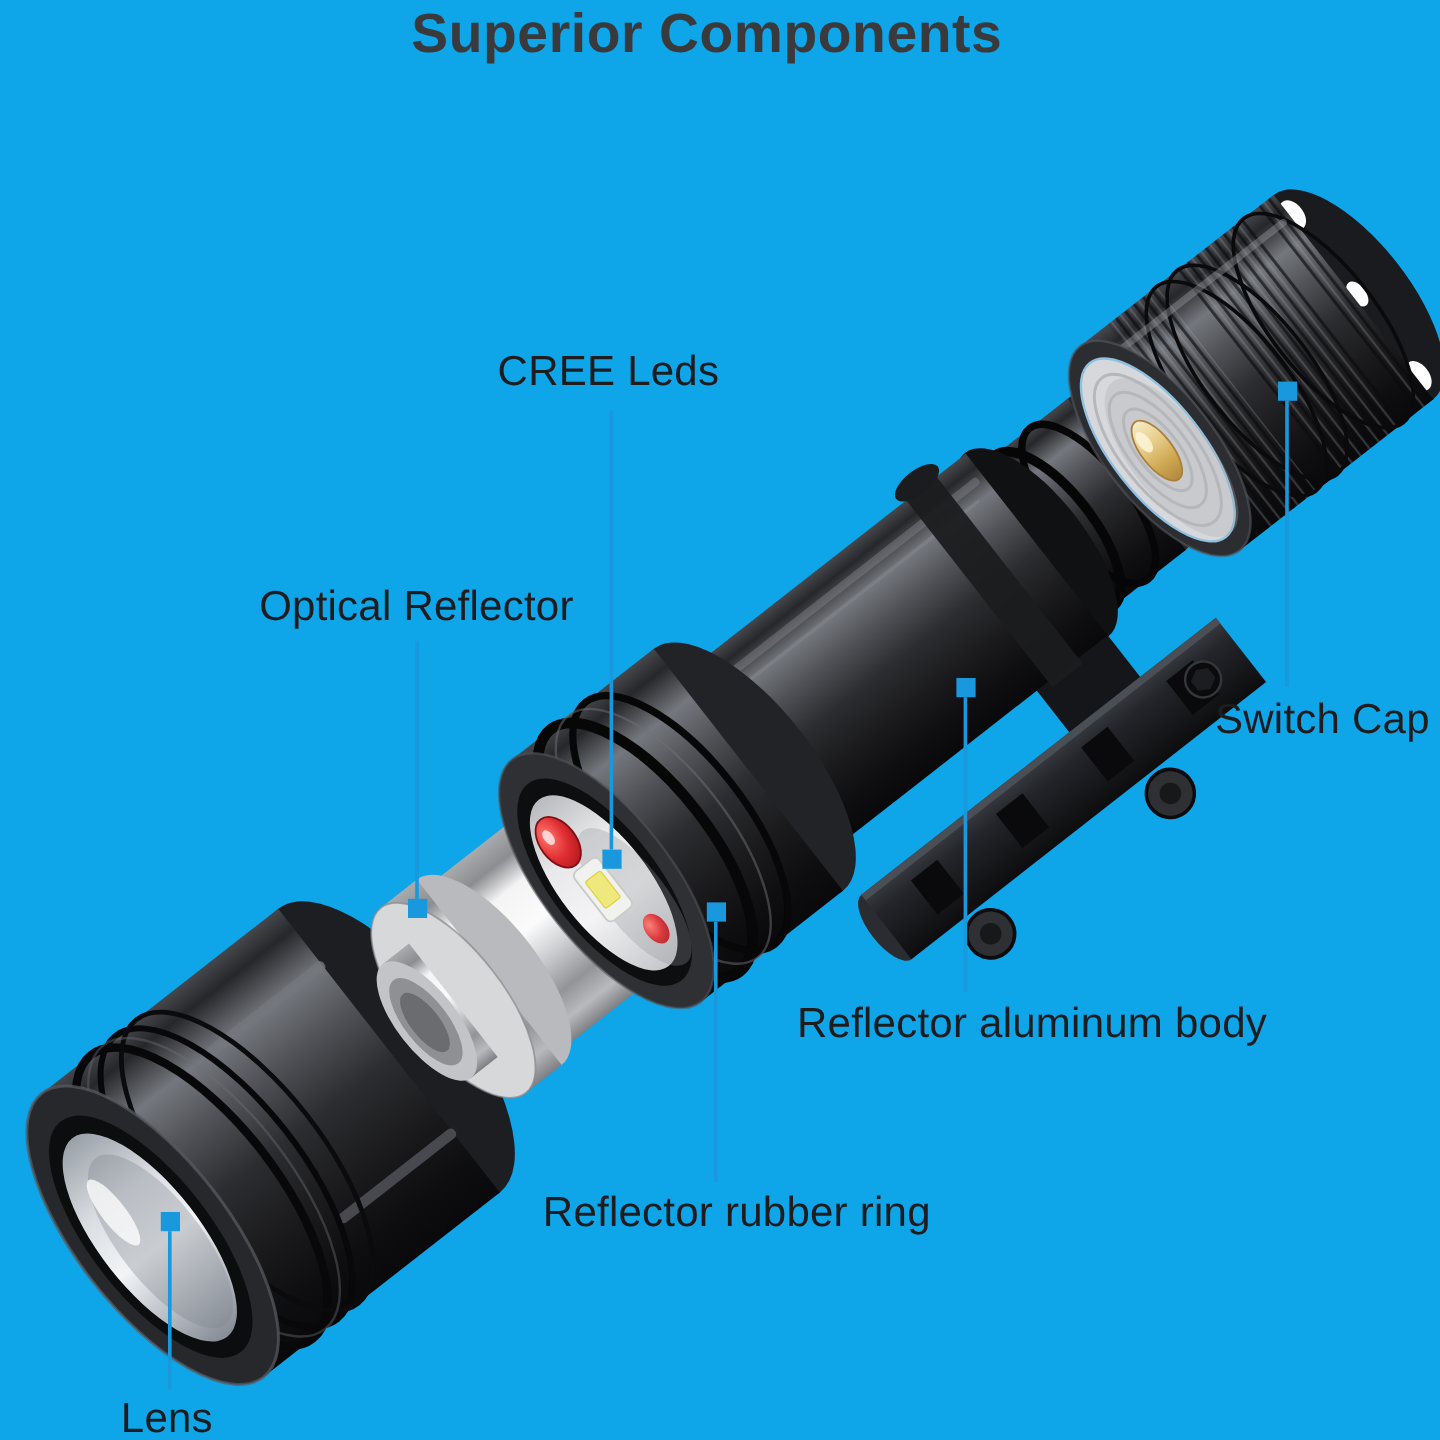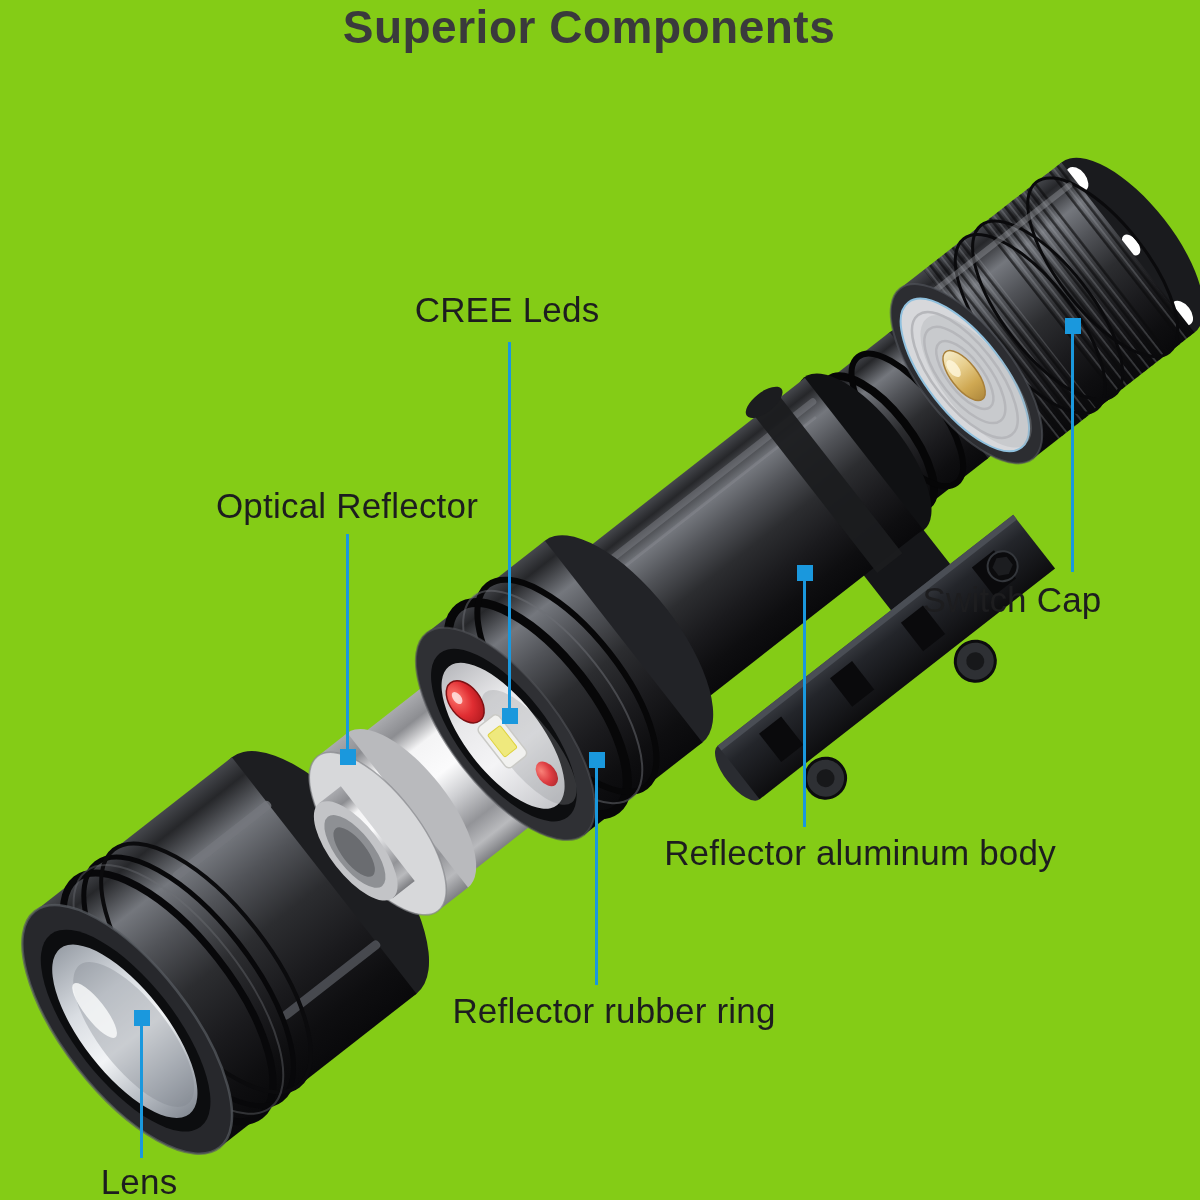--- a/index.html
+++ b/index.html
@@ -1,17 +1,17 @@
 <!DOCTYPE html>
 <html><head>
 <meta charset="utf-8">
 <style>
   html,body{margin:0;padding:0;background:#fff;}
   .canvas{
-    position:relative;width:1200px;height:1200px;background:#84cc16;
+    position:relative;width:1200px;height:1200px;background:#0ea5e9;
     overflow:hidden;font-family:"Liberation Sans", sans-serif;
   }
   .page-title{
     position:absolute;top:-4px;left:0;width:1178px;text-align:center;
     font-size:46px;font-weight:bold;color:#3a3a3c;letter-spacing:0.5px;line-height:62px;
   }
   .annot-label{
     position:absolute;transform:translateX(-50%);white-space:nowrap;
     font-size:35px;font-weight:400;color:#1d1d1f;letter-spacing:0.2px;line-height:44px;text-align:right;
   }
@@ -198,21 +198,21 @@
 
   <div>
     <div class="annot-label" style="left:347px;top:484px">Optical Reflector</div>
     <div class="leader" style="left:346px;top:534px;height:215px"></div>
     <div class="marker" style="left:340px;top:749px"></div>
   </div>
 
   <div>
     <div class="marker" style="left:1065px;top:318px"></div>
     <div class="leader" style="left:1071px;top:334px;height:238px"></div>
-    <div class="annot-label" style="left:1012px;top:578px">Switch Cap</div>
+    <div class="annot-label" style="left:1102px;top:578px">Switch Cap</div>
   </div>
 
   <div>
     <div class="marker" style="left:797px;top:565px"></div>
     <div class="leader" style="left:803px;top:581px;height:246px"></div>
     <div class="annot-label" style="left:860px;top:831px">Reflector aluminum body</div>
   </div>
 
   <div>
     <div class="marker" style="left:589px;top:752px"></div>

